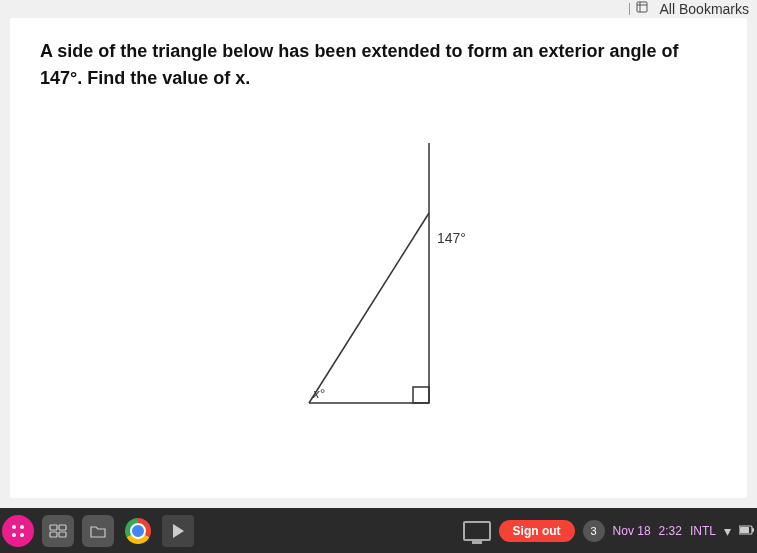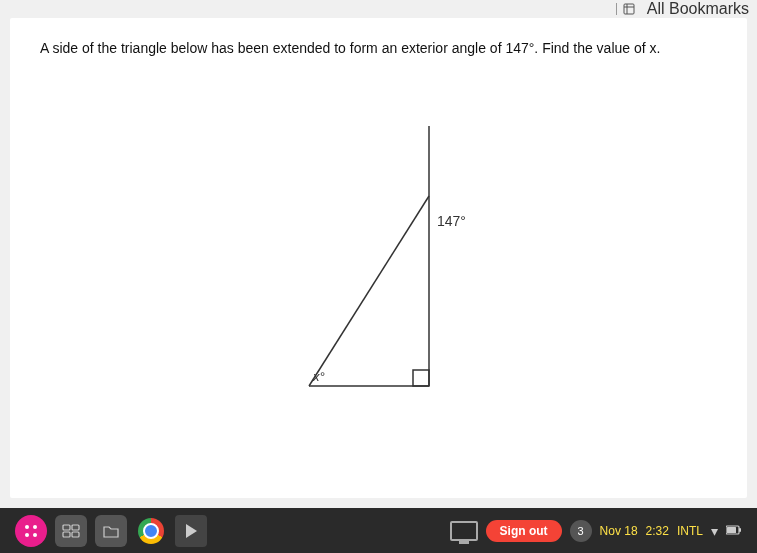--- a/index.html
+++ b/index.html
@@ -37,47 +37,46 @@
     }
 
     .top-bar-divider {
       width: 1px;
       height: 12px;
       background: #999;
       margin-right: 6px;
     }
 
     .bookmarks-link {
-      font-size: 16px;
+      font-size: 14px;
       color: #333;
       display: flex;
-      align-items: center;
       gap: 12px;
     }
 
     
     .content-card {
       position: absolute;
       top: 18px;
       left: 10px;
       right: 10px;
       bottom: 10px;
       background: #fff;
       border-radius: 2px;
       padding: 20px 30px;
       display: flex;
       flex-direction: column;
     }
 
     .question-text {
-      font-size: 14px;
+      font-size: 18px;
       line-height: 1.5;
       color: #111;
       margin-bottom: 15px;
-      font-weight: 400;
+      font-weight: 700;
     }
 
     .diagram-area {
       flex: 1;
       position: relative;
       display: flex;
       align-items: center;
       justify-content: center;
       text-decoration: underline;
     }
@@ -92,21 +91,21 @@
     .taskbar {
       position: absolute;
       bottom: 0;
       left: 0;
       right: 0;
       height: 45px;
       background: #2a2a2a;
       display: flex;
       align-items: center;
       justify-content: space-between;
-      padding: 0 15px;
+      padding: 0 2px;
     }
 
     .taskbar-left {
       display: flex;
       align-items: center;
       gap: 8px;
     }
 
     .taskbar-icon {
       width: 32px;
@@ -169,21 +168,21 @@
       background: #555;
       color: #fff;
       font-size: 11px;
       display: flex;
       align-items: center;
       justify-content: center;
       cursor: pointer;
     }
 
     .taskbar-text {
-      color: #fde047;
+      color: #f0abfc;
       font-size: 12px;
     }
 
     .wifi-icon {
       color: #ccc;
       font-size: 14px;
     }
 
     .battery-icon {
       color: #ccc;

